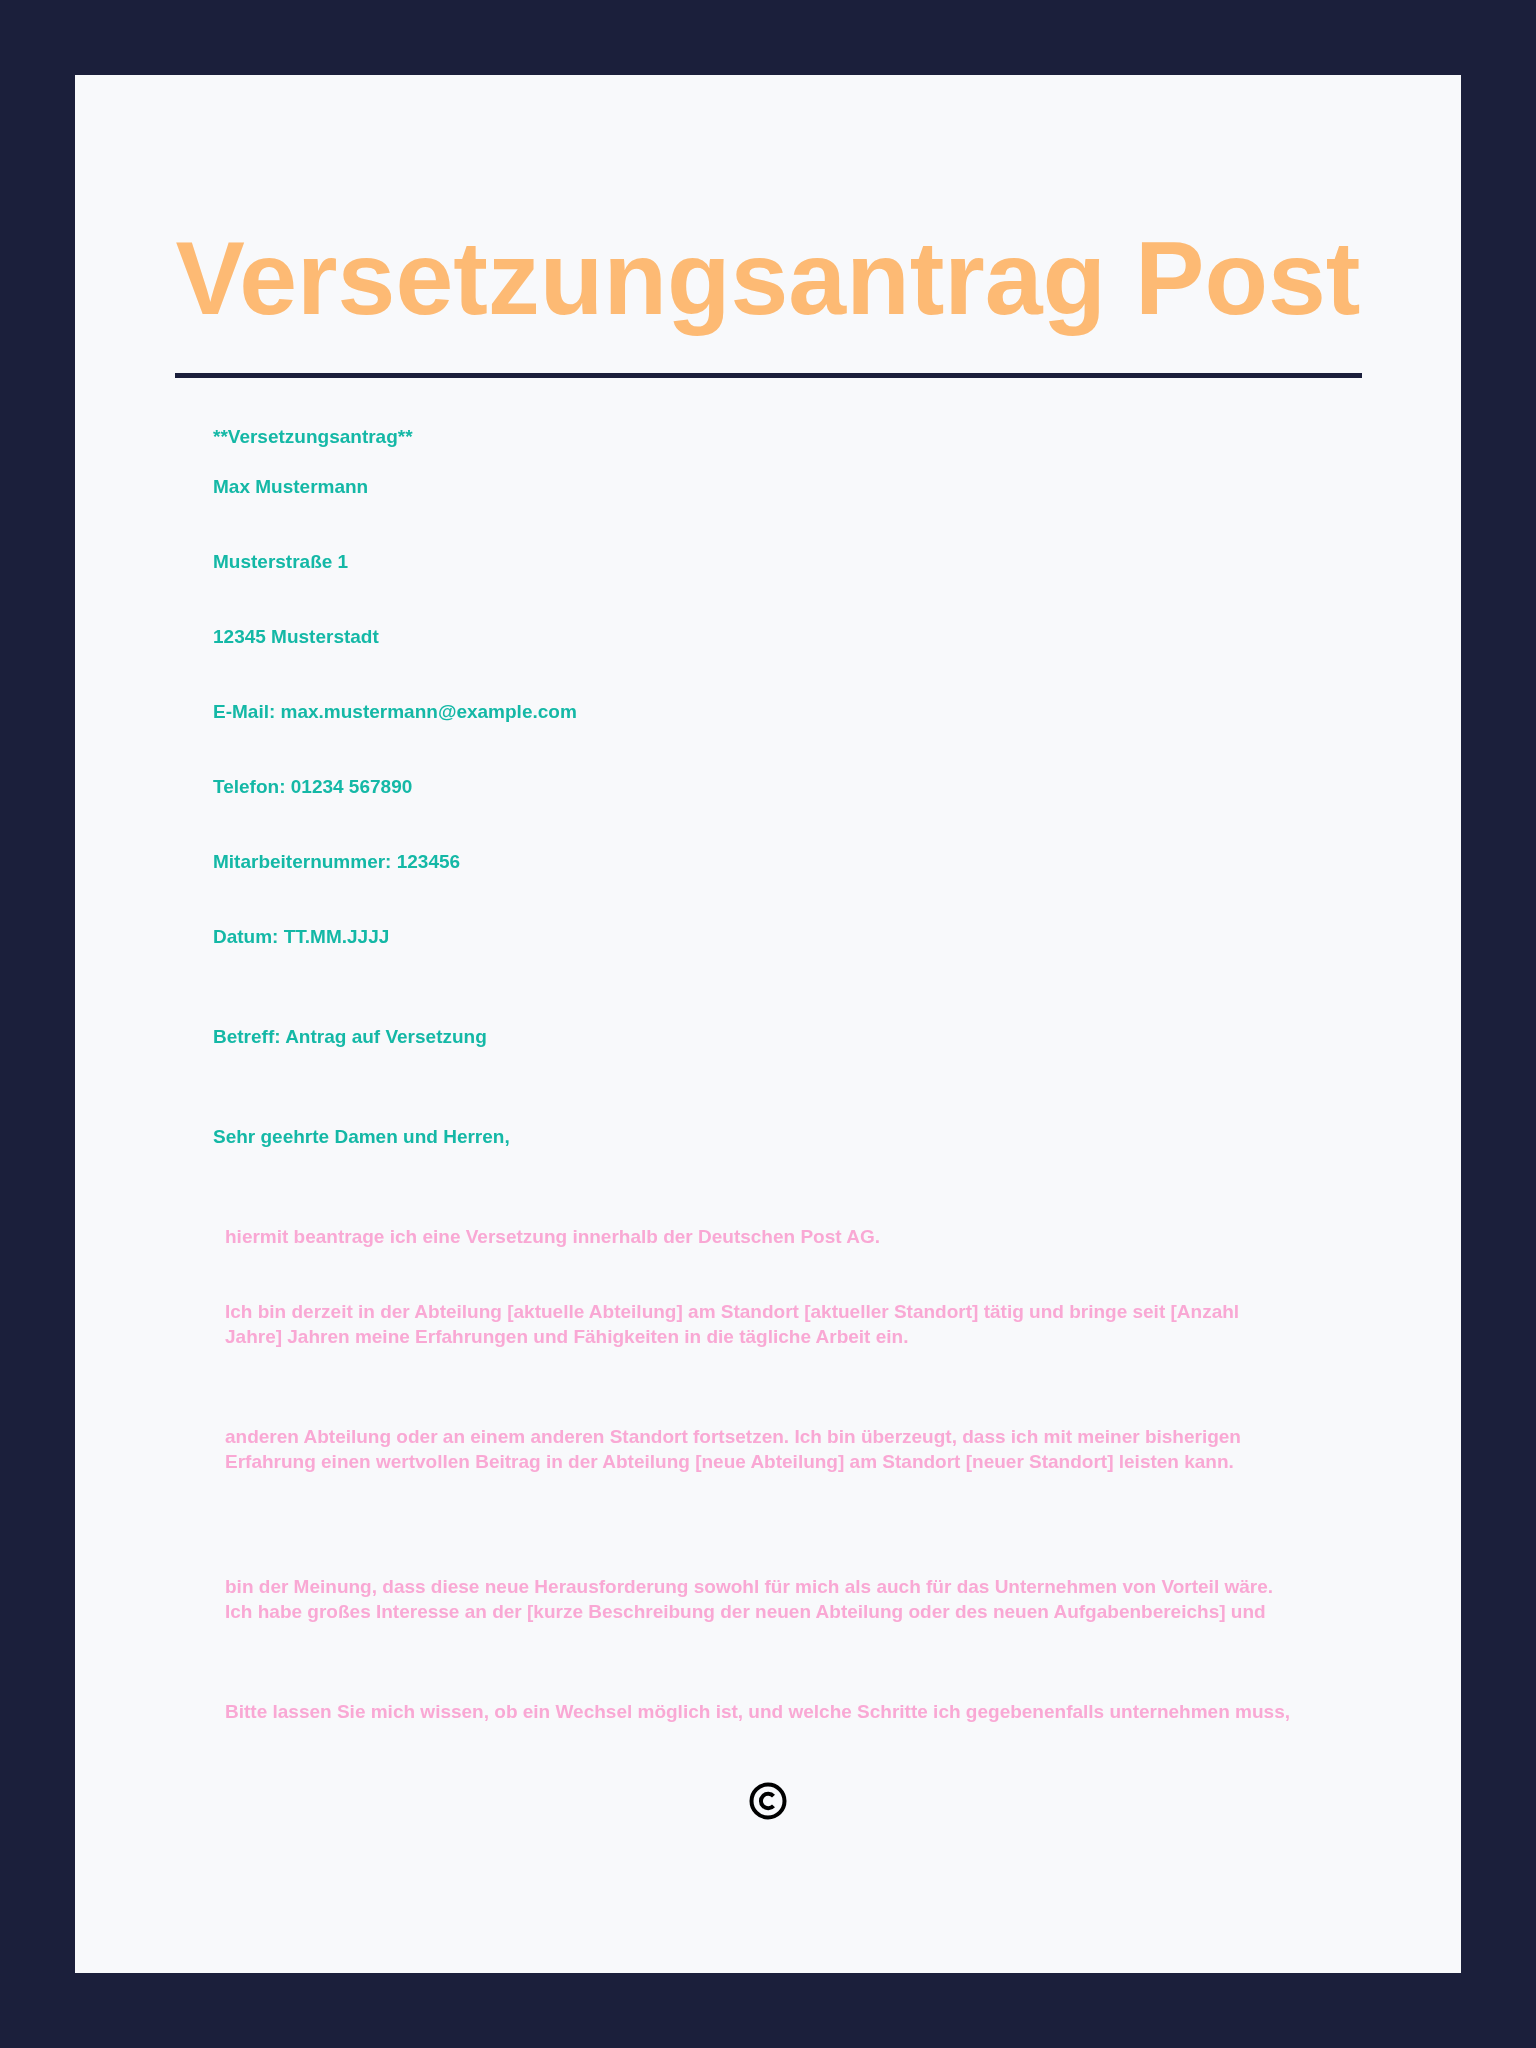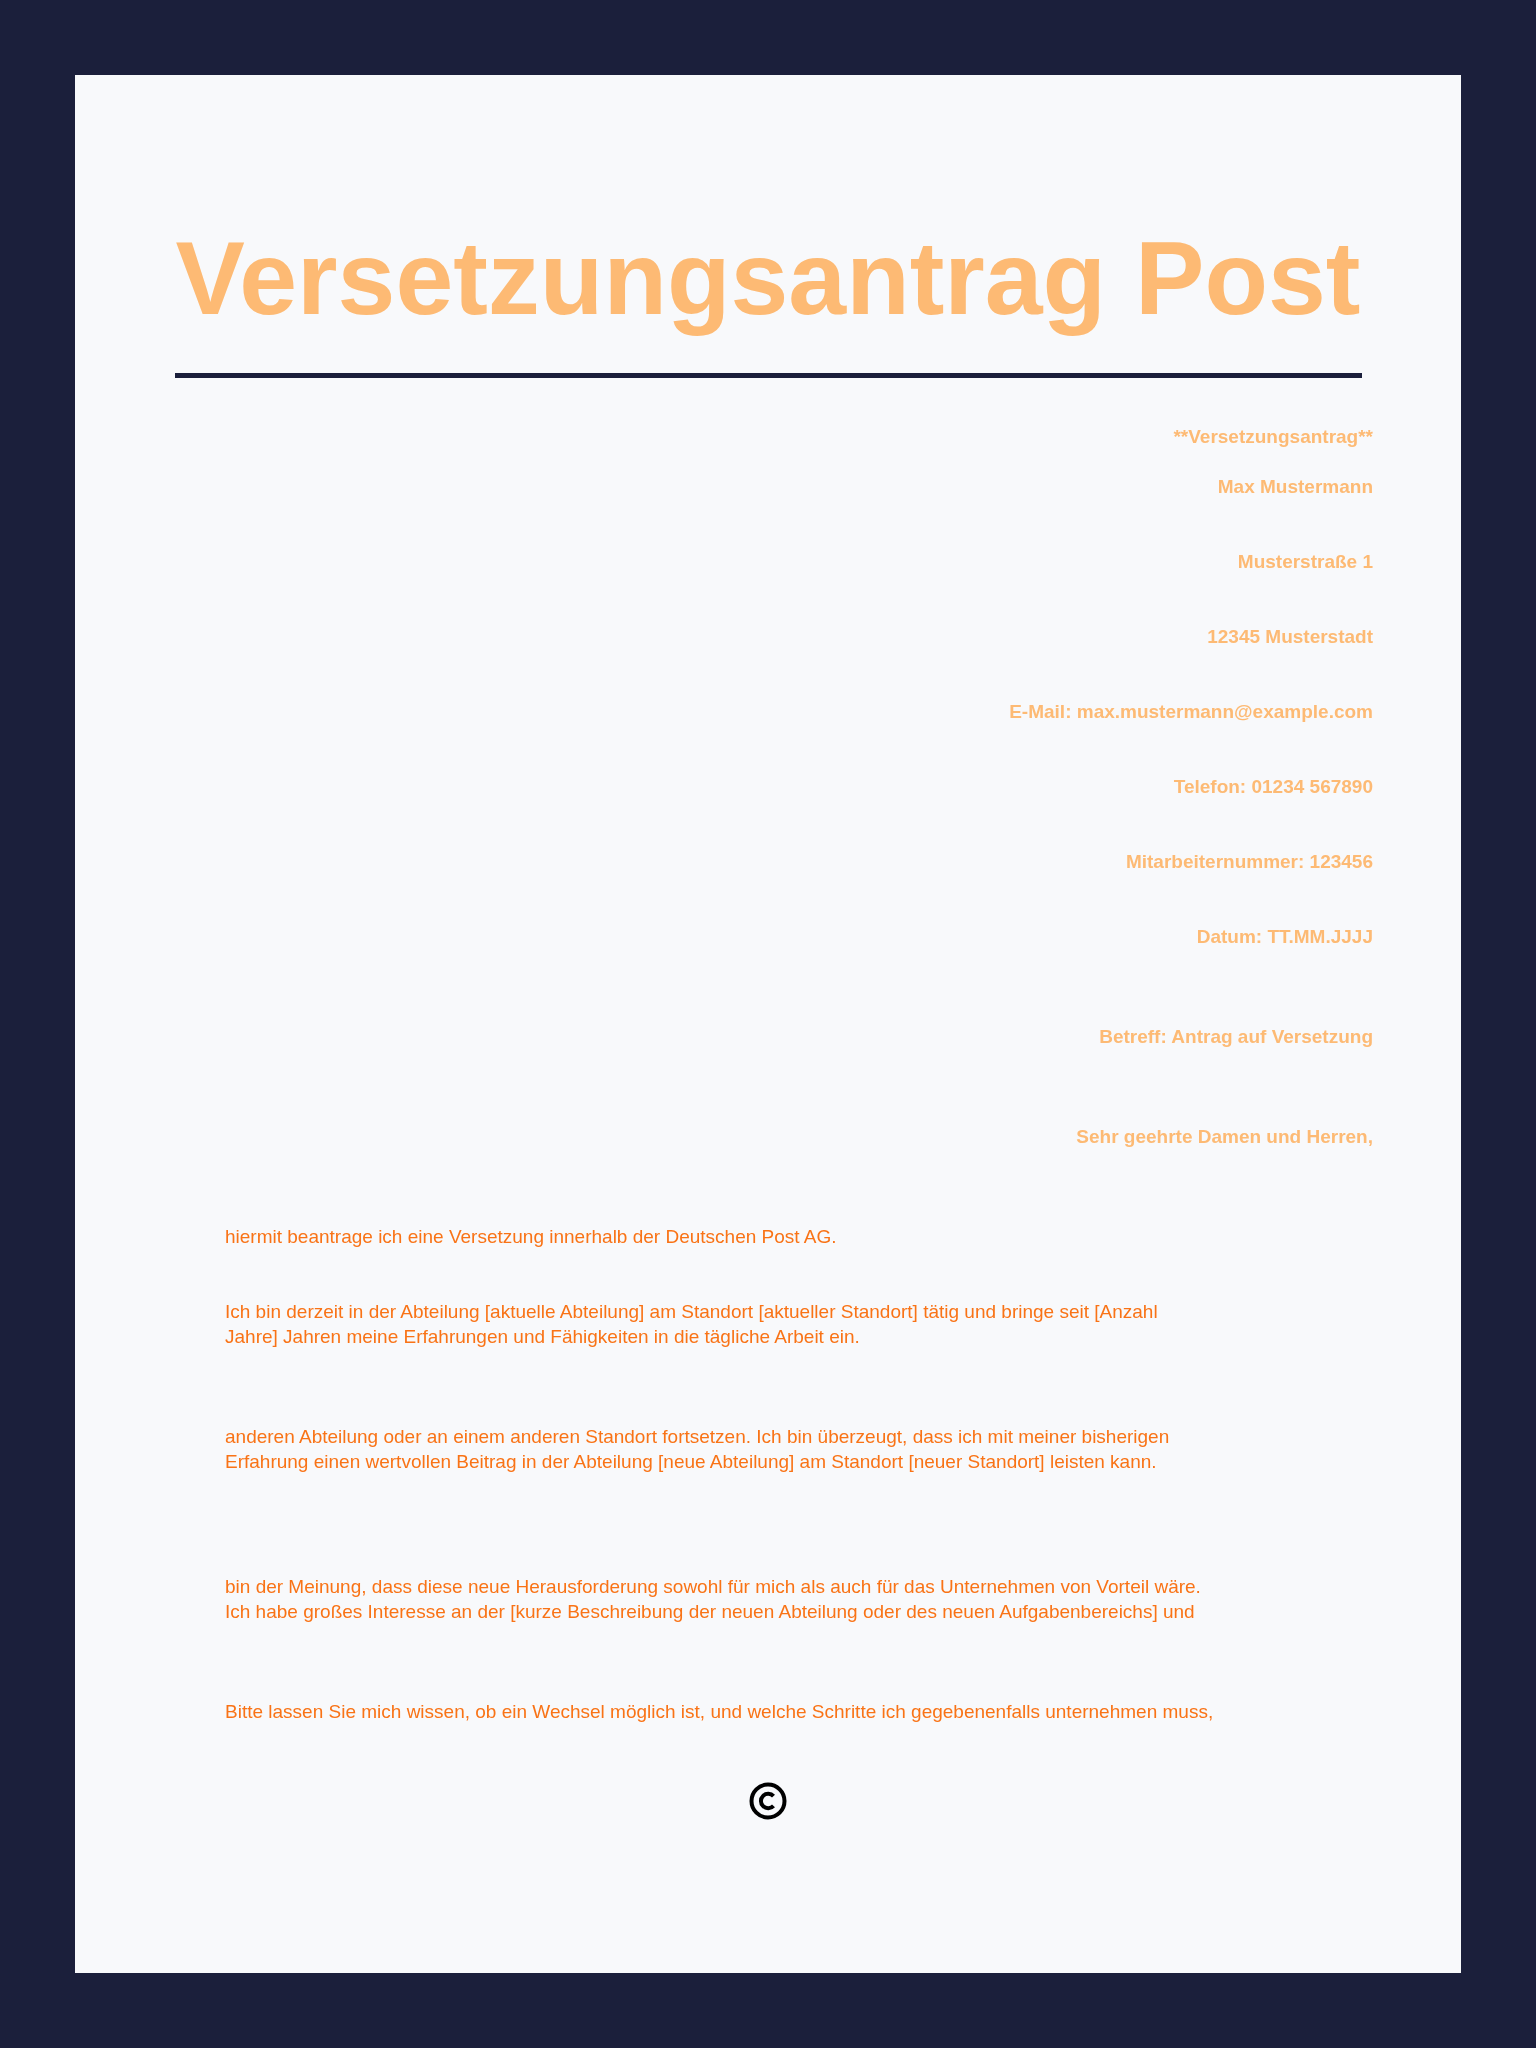--- a/index.html
+++ b/index.html
@@ -39,40 +39,39 @@
     .divider {
       position: absolute;
       left: 175px;
       top: 373px;
       width: 1187px;
       height: 5px;
       background: #1b1f3b;
     }
     .line {
       position: absolute;
-      left: 233px;
+      left: 213px;
       width: 1140px;
       font-family: "Liberation Sans", sans-serif;
       font-weight: bold;
       font-size: 19px;
       line-height: 25px;
-      color: #fdba74;
+      color: #14b8a6;
       white-space: nowrap;
       margin: 0;
-      text-align: right;
     }
     .para {
       position: absolute;
       left: 225px;
       width: 1145px;
       font-family: "Liberation Sans", sans-serif;
-      font-weight: normal;
+      font-weight: bold;
       font-size: 19px;
       line-height: 25px;
-      color: #f97316;
+      color: #f9a8d4;
       margin: 0;
     }
     .para span {
       display: block;
       white-space: nowrap;
     }
     .copyright {
       position: absolute;
       left: 743px;
       top: 1776px;

